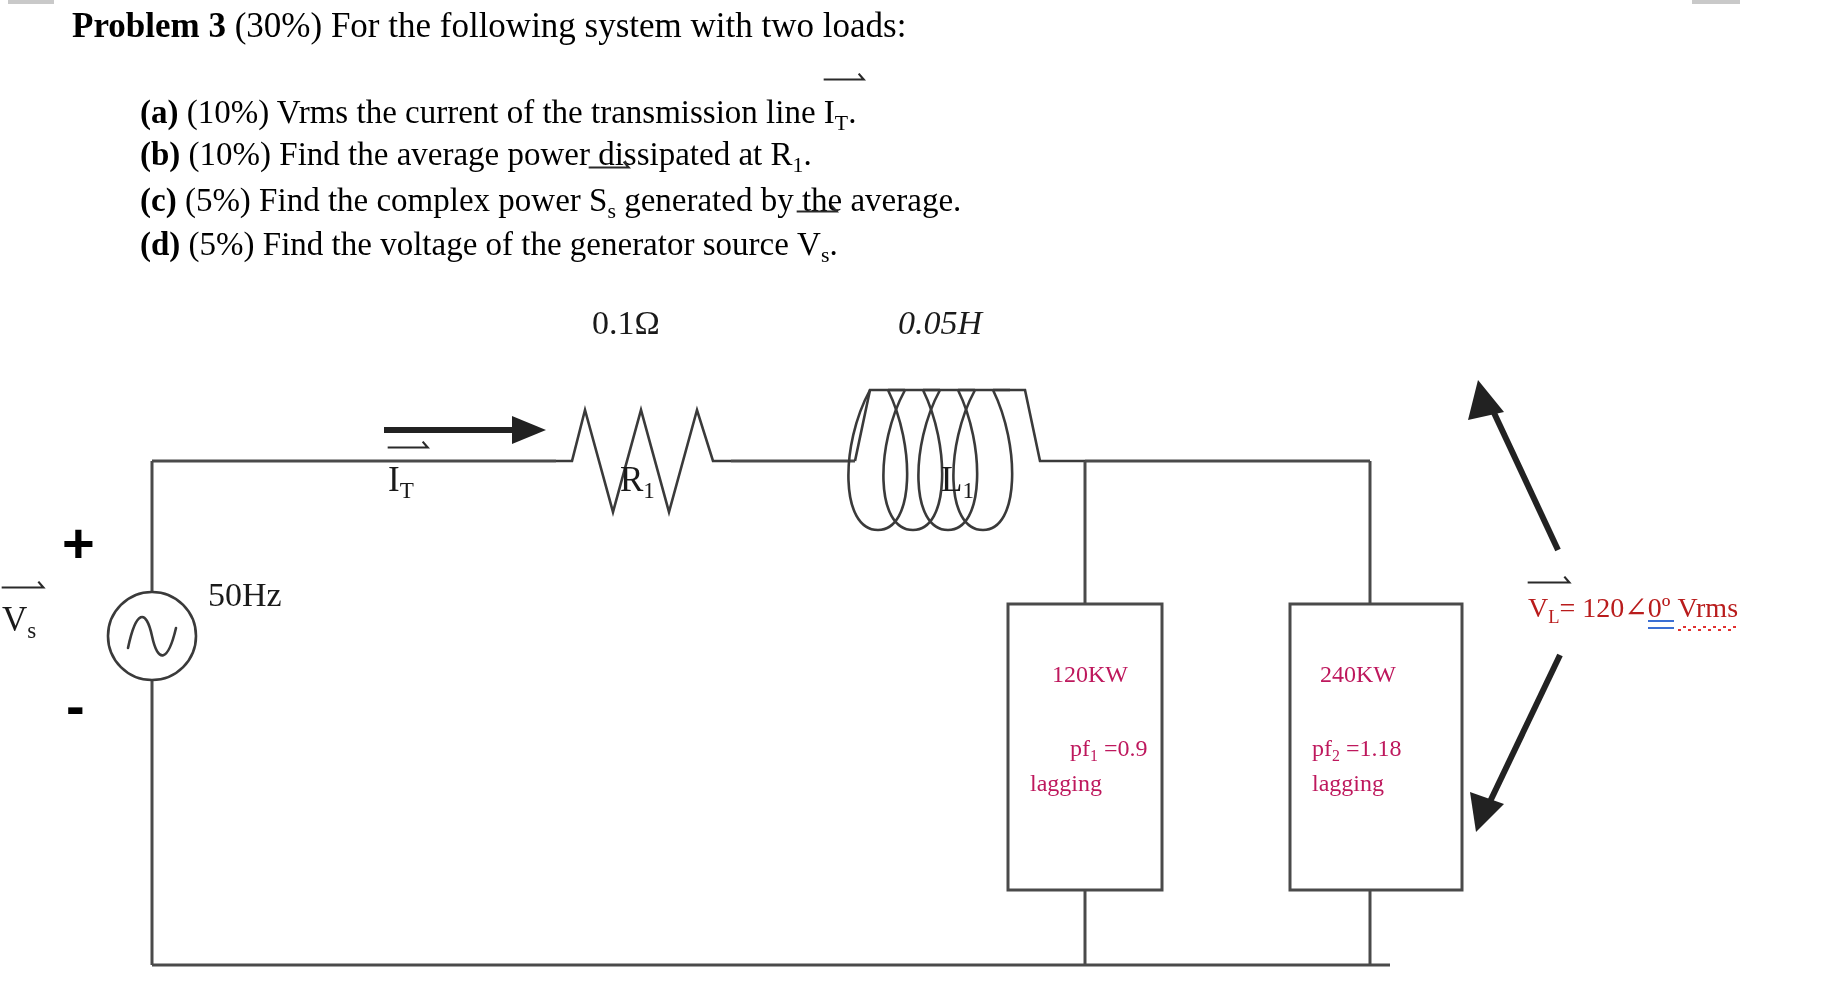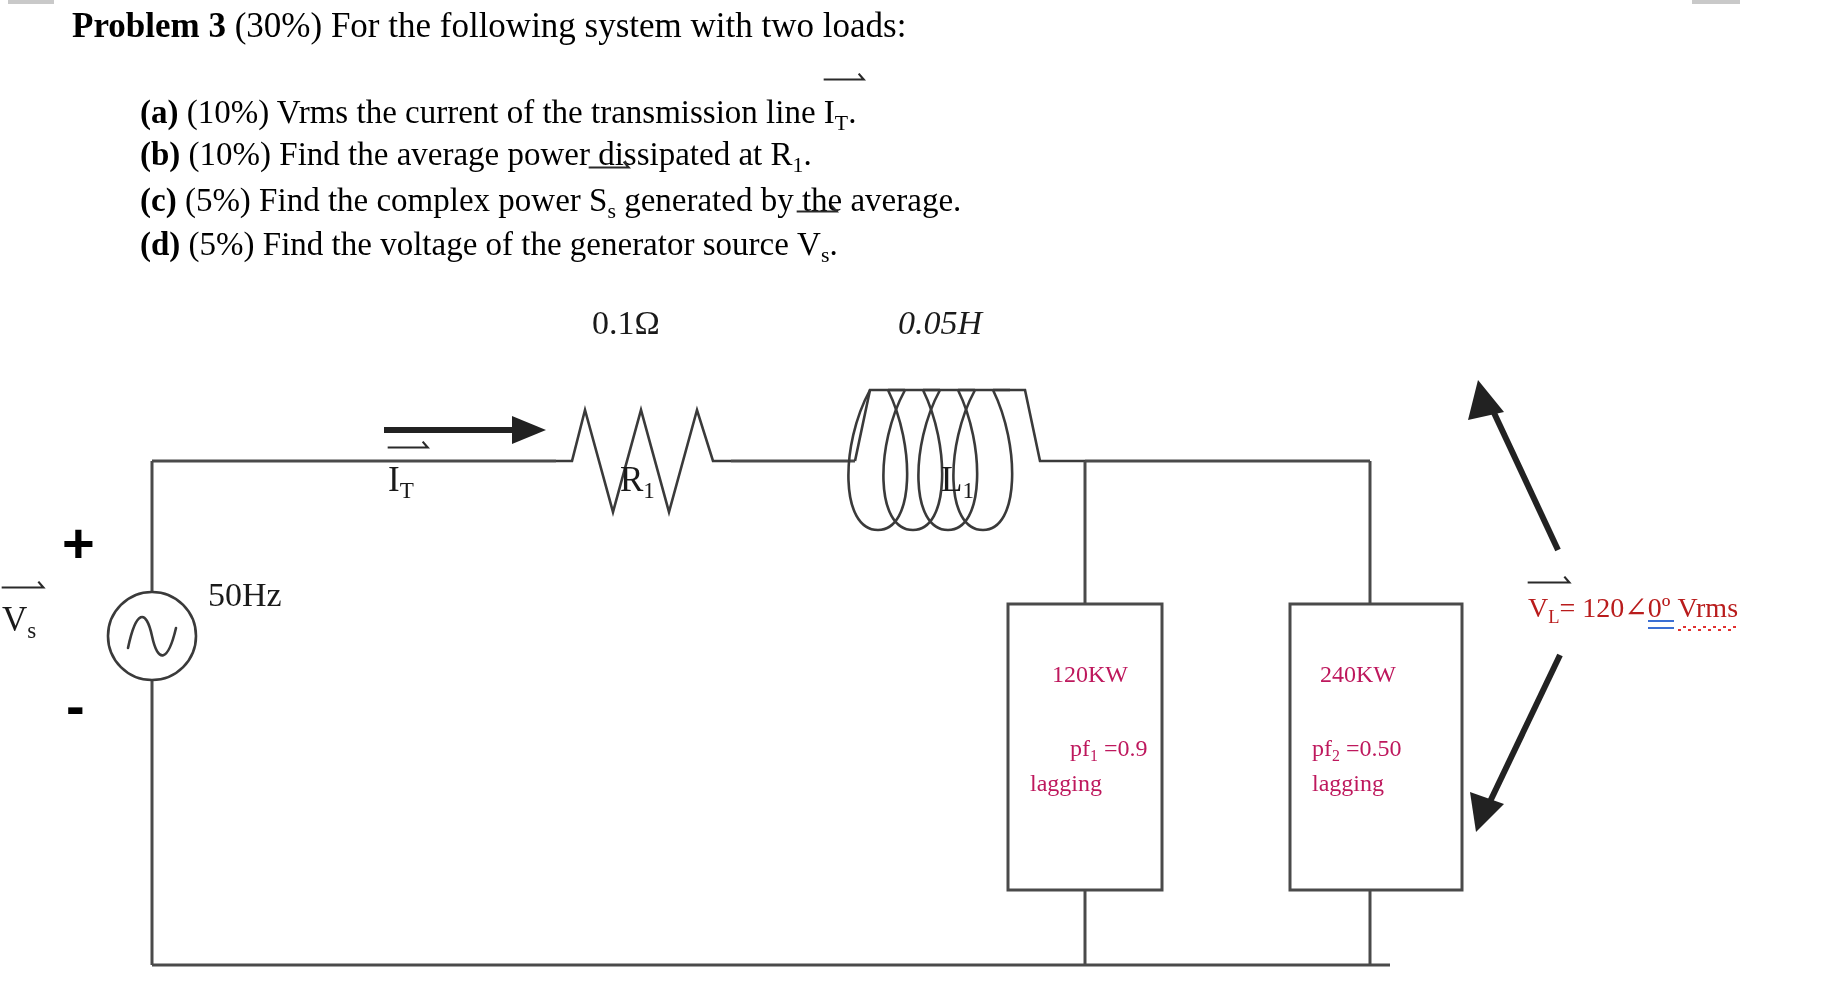--- a/index.html
+++ b/index.html
@@ -286,21 +286,21 @@
   <div class="lbl lbl-big" style="left:208px; top:296px;">50Hz</div>
 
   <div class="lbl lbl-box" style="left:1052px; top:381px;">120KW</div>
   <div class="lbl lbl-box" style="left:1030px; top:455px;margin-left:40px;">
     <span>pf</span><sub>1</sub>&nbsp;<span>=0.9</span>
   </div>
   <div class="lbl lbl-box" style="left:1030px; top:490px;">lagging</div>
 
   <div class="lbl lbl-box" style="left:1320px; top:381px;">240KW</div>
   <div class="lbl lbl-box" style="left:1312px; top:455px;">
-    <span>pf</span><sub>2</sub>&nbsp;<span>=0.50</span>
+    <span>pf</span><sub>2</sub>&nbsp;<span>=1.18</span>
   </div>
   <div class="lbl lbl-box" style="left:1312px; top:490px;">lagging</div>
 
   <div class="lbl lbl-vl" style="left:1528px; top:310px;">
     <span class="vec"><svg class="vec-arrow" viewBox="0 0 60 12" preserveAspectRatio="none">
           <path d="M2 9 L52 9 L46 2" fill="none" stroke="#2a2a2a" stroke-width="2.6"></path>
         </svg><span>V</span><sub>L</sub></span><span>= 120</span><span>∠</span><span class="gr-blue">0º</span>&nbsp;<span class="sp-red">Vrms</span>
   </div>
 
 </div>

